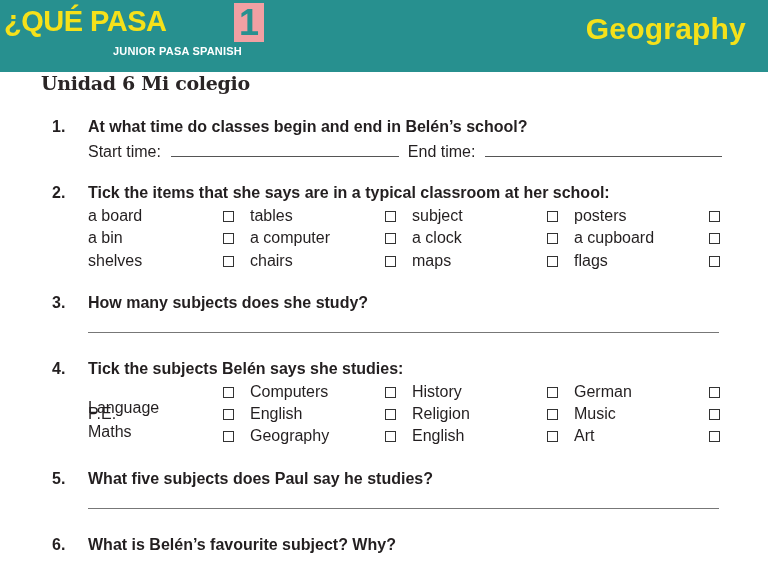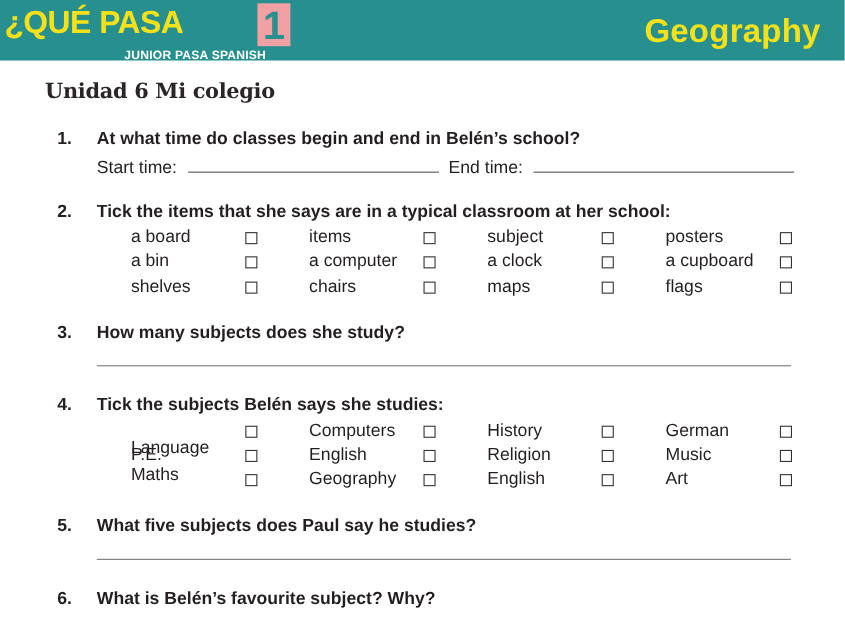--- a/index.html
+++ b/index.html
@@ -1,20 +1,20 @@
 <!DOCTYPE html>
 <html><head>
   <meta charset="utf-8">
   <style>
     * { margin: 0; padding: 0; box-sizing: border-box; }
     html, body { width: 768px; height: 566px; overflow: hidden; background: #ffffff; }
     body { position: relative; font-family: "Liberation Sans", "DejaVu Sans", sans-serif; color: #231f20; }
 
     .banner {
-      position: absolute; left: 0; top: 0; width: 768px; height: 55px;
+      position: absolute; left: 0; top: 0; width: 768px; height: 72px;
       background: #27908f;
     }
     .brand {
       position: absolute; left: 4px; top: 4px;
       font-family: "Liberation Sans", sans-serif; font-weight: bold;
       font-size: 29px; color: #f5e11a; letter-spacing: -0.5px; line-height: 34px;
     }
     .vol-box {
       position: absolute; left: 234px; top: 3px; width: 30px; height: 39px;
       background: #f1a0a3; color: #27908f;
@@ -39,21 +39,21 @@
     }
 
     .q { position: absolute; left: 52px; font-size: 16px; }
     .q-num { position: absolute; left: 0; top: 0; font-weight: bold; }
     .q-text { position: absolute; left: 36px; top: 0; font-weight: bold; white-space: nowrap; }
 
     .line-row { position: absolute; font-size: 16px; white-space: nowrap; }
     .blank { display: inline-block; border-bottom: 1px solid #555; height: 16px; vertical-align: baseline; }
 
     .grid { position: absolute; left: 88px; font-size: 16px; }
-    .cell-label { position: absolute; white-space: nowrap; margin-left: 31px; }
+    .cell-label { position: absolute; white-space: nowrap; }
     .box {
       position: absolute; width: 11px; height: 11px;
       border: 1.3px solid #333; background: #fff;
     }
 
     .answer-line { position: absolute; left: 88px; width: 631px; height: 0; border-top: 1px solid #777; }
   </style>
 </head>
 <body>
 
@@ -78,21 +78,21 @@
 </div>
 
 <div class="q" style="top:184px;">
   <span class="q-num">2.</span>
   <span class="q-text">Tick the items that she says are in a typical classroom at her school:</span>
 </div>
 <div class="grid" style="top:207px;">
 
   <span class="cell-label" style="left:0;   top:0;">a board</span>
   <span class="box" style="left:135px; top:4px;"></span>
-  <span class="cell-label" style="left:162px; top:0;">items</span>
+  <span class="cell-label" style="left:162px; top:0;">tables</span>
   <span class="box" style="left:297px; top:4px;"></span>
   <span class="cell-label" style="left:324px; top:0;">subject</span>
   <span class="box" style="left:459px; top:4px;"></span>
   <span class="cell-label" style="left:486px; top:0;">posters</span>
   <span class="box" style="left:621px; top:4px;"></span>
 
   <span class="cell-label" style="left:0;   top:22px;">a bin</span>
   <span class="box" style="left:135px; top:26px;"></span>
   <span class="cell-label" style="left:162px; top:22px;">a computer</span>
   <span class="box" style="left:297px; top:26px;"></span>

